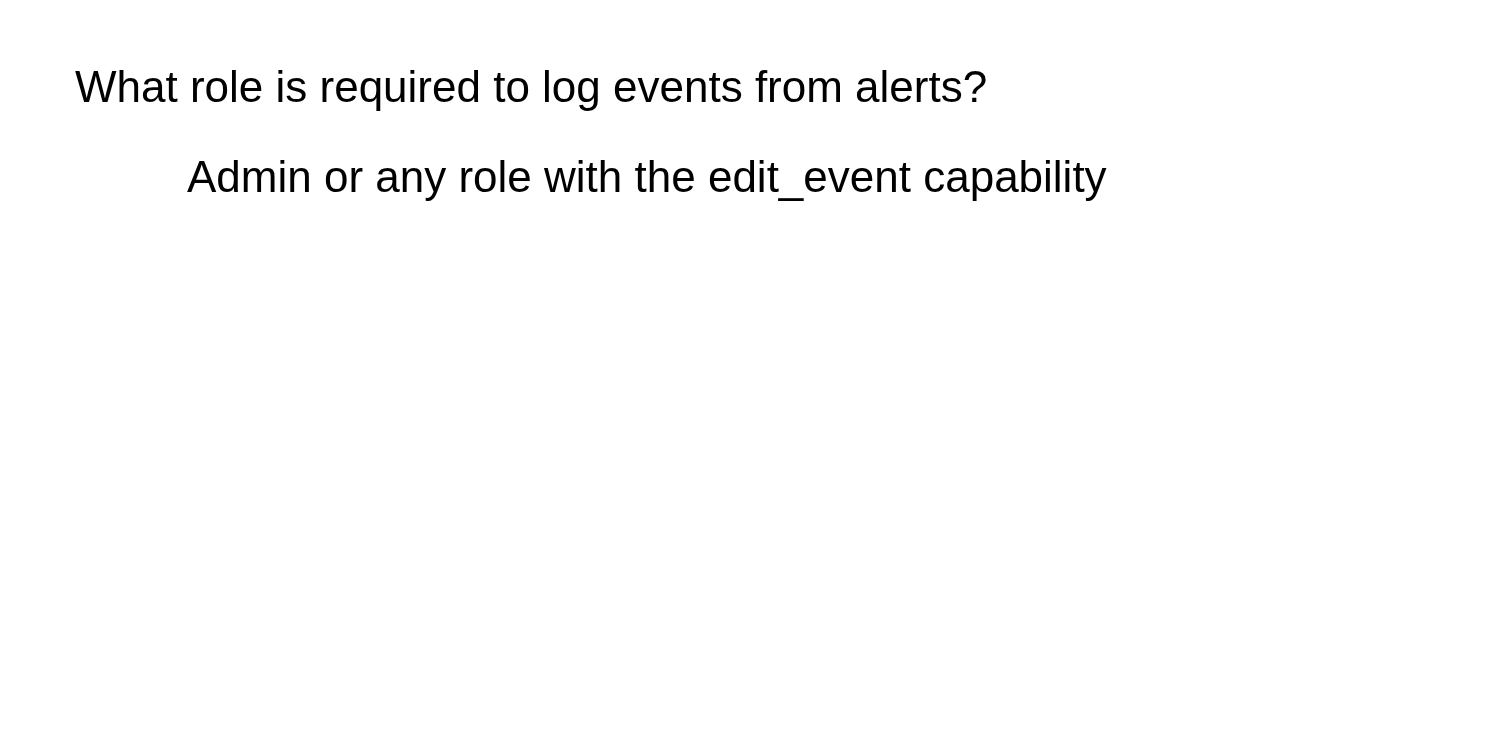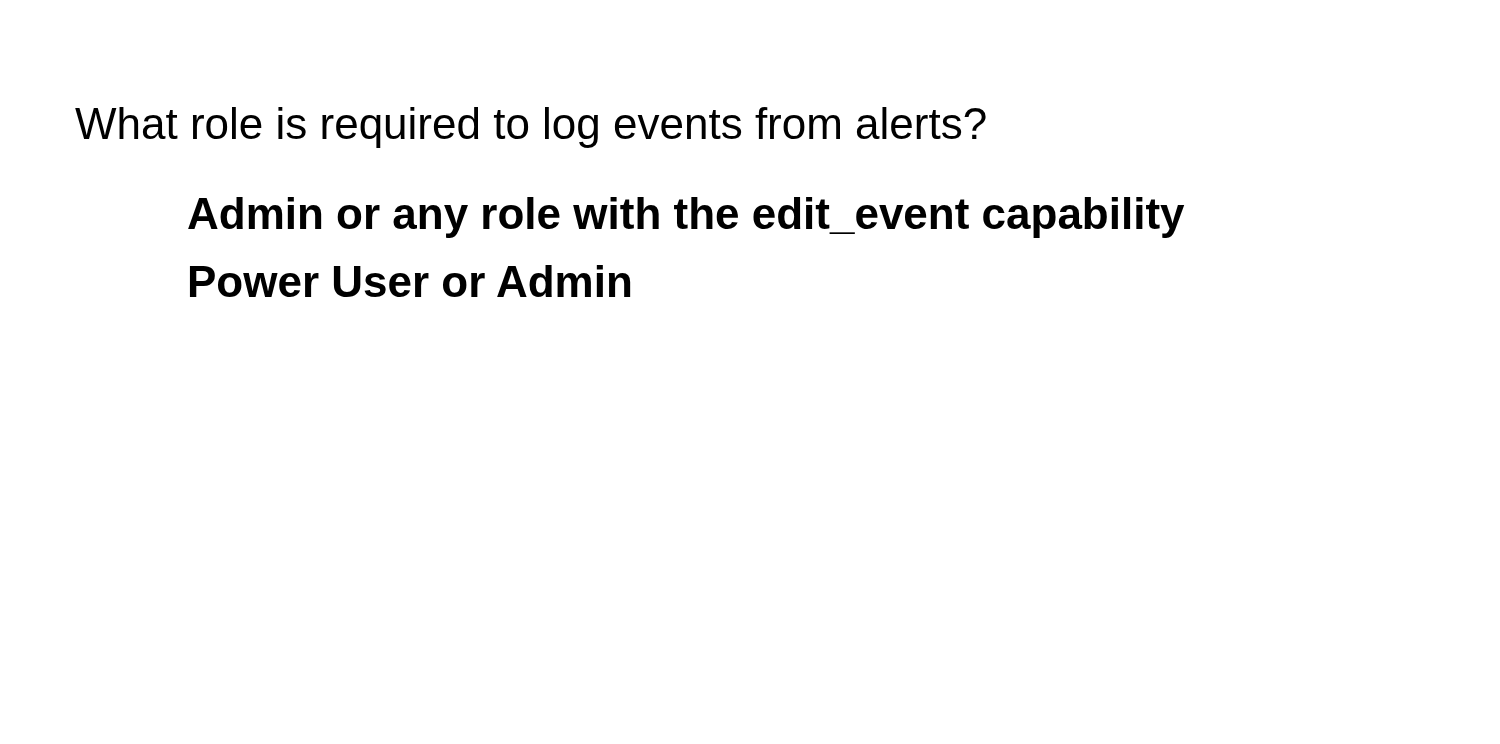--- a/index.html
+++ b/index.html
@@ -8,42 +8,41 @@
       box-sizing: border-box;
     }
     body {
       width: 1500px;
       height: 744px;
       background: #ffffff;
       font-family: Arial, Helvetica, sans-serif;
       color: #000000;
     }
     .container {
-      padding-top: 95px;
+      padding-top: 58px;
       padding-left: 75px;
       padding-right: 75px;
     }
     .question {
       font-size: 44px;
       line-height: 1.3;
       margin-bottom: 28px;
       font-weight: 400;
     }
     .options {
       padding-left: 112px;
     }
     .option {
       font-size: 44px;
       line-height: 1.55;
-      font-weight: 700;
+      font-weight: 400;
       max-width: 1200px;
     }
   </style>
 </head>
 <body>
 
 <div class="container">
   <div class="question">What role is required to log events from alerts?</div>
   <div class="options">
     <div class="option">Admin or any role with the edit_event capability</div>
-    <div class="option">Power User or Admin</div>
   </div>
 </div>
 
 </body></html>

